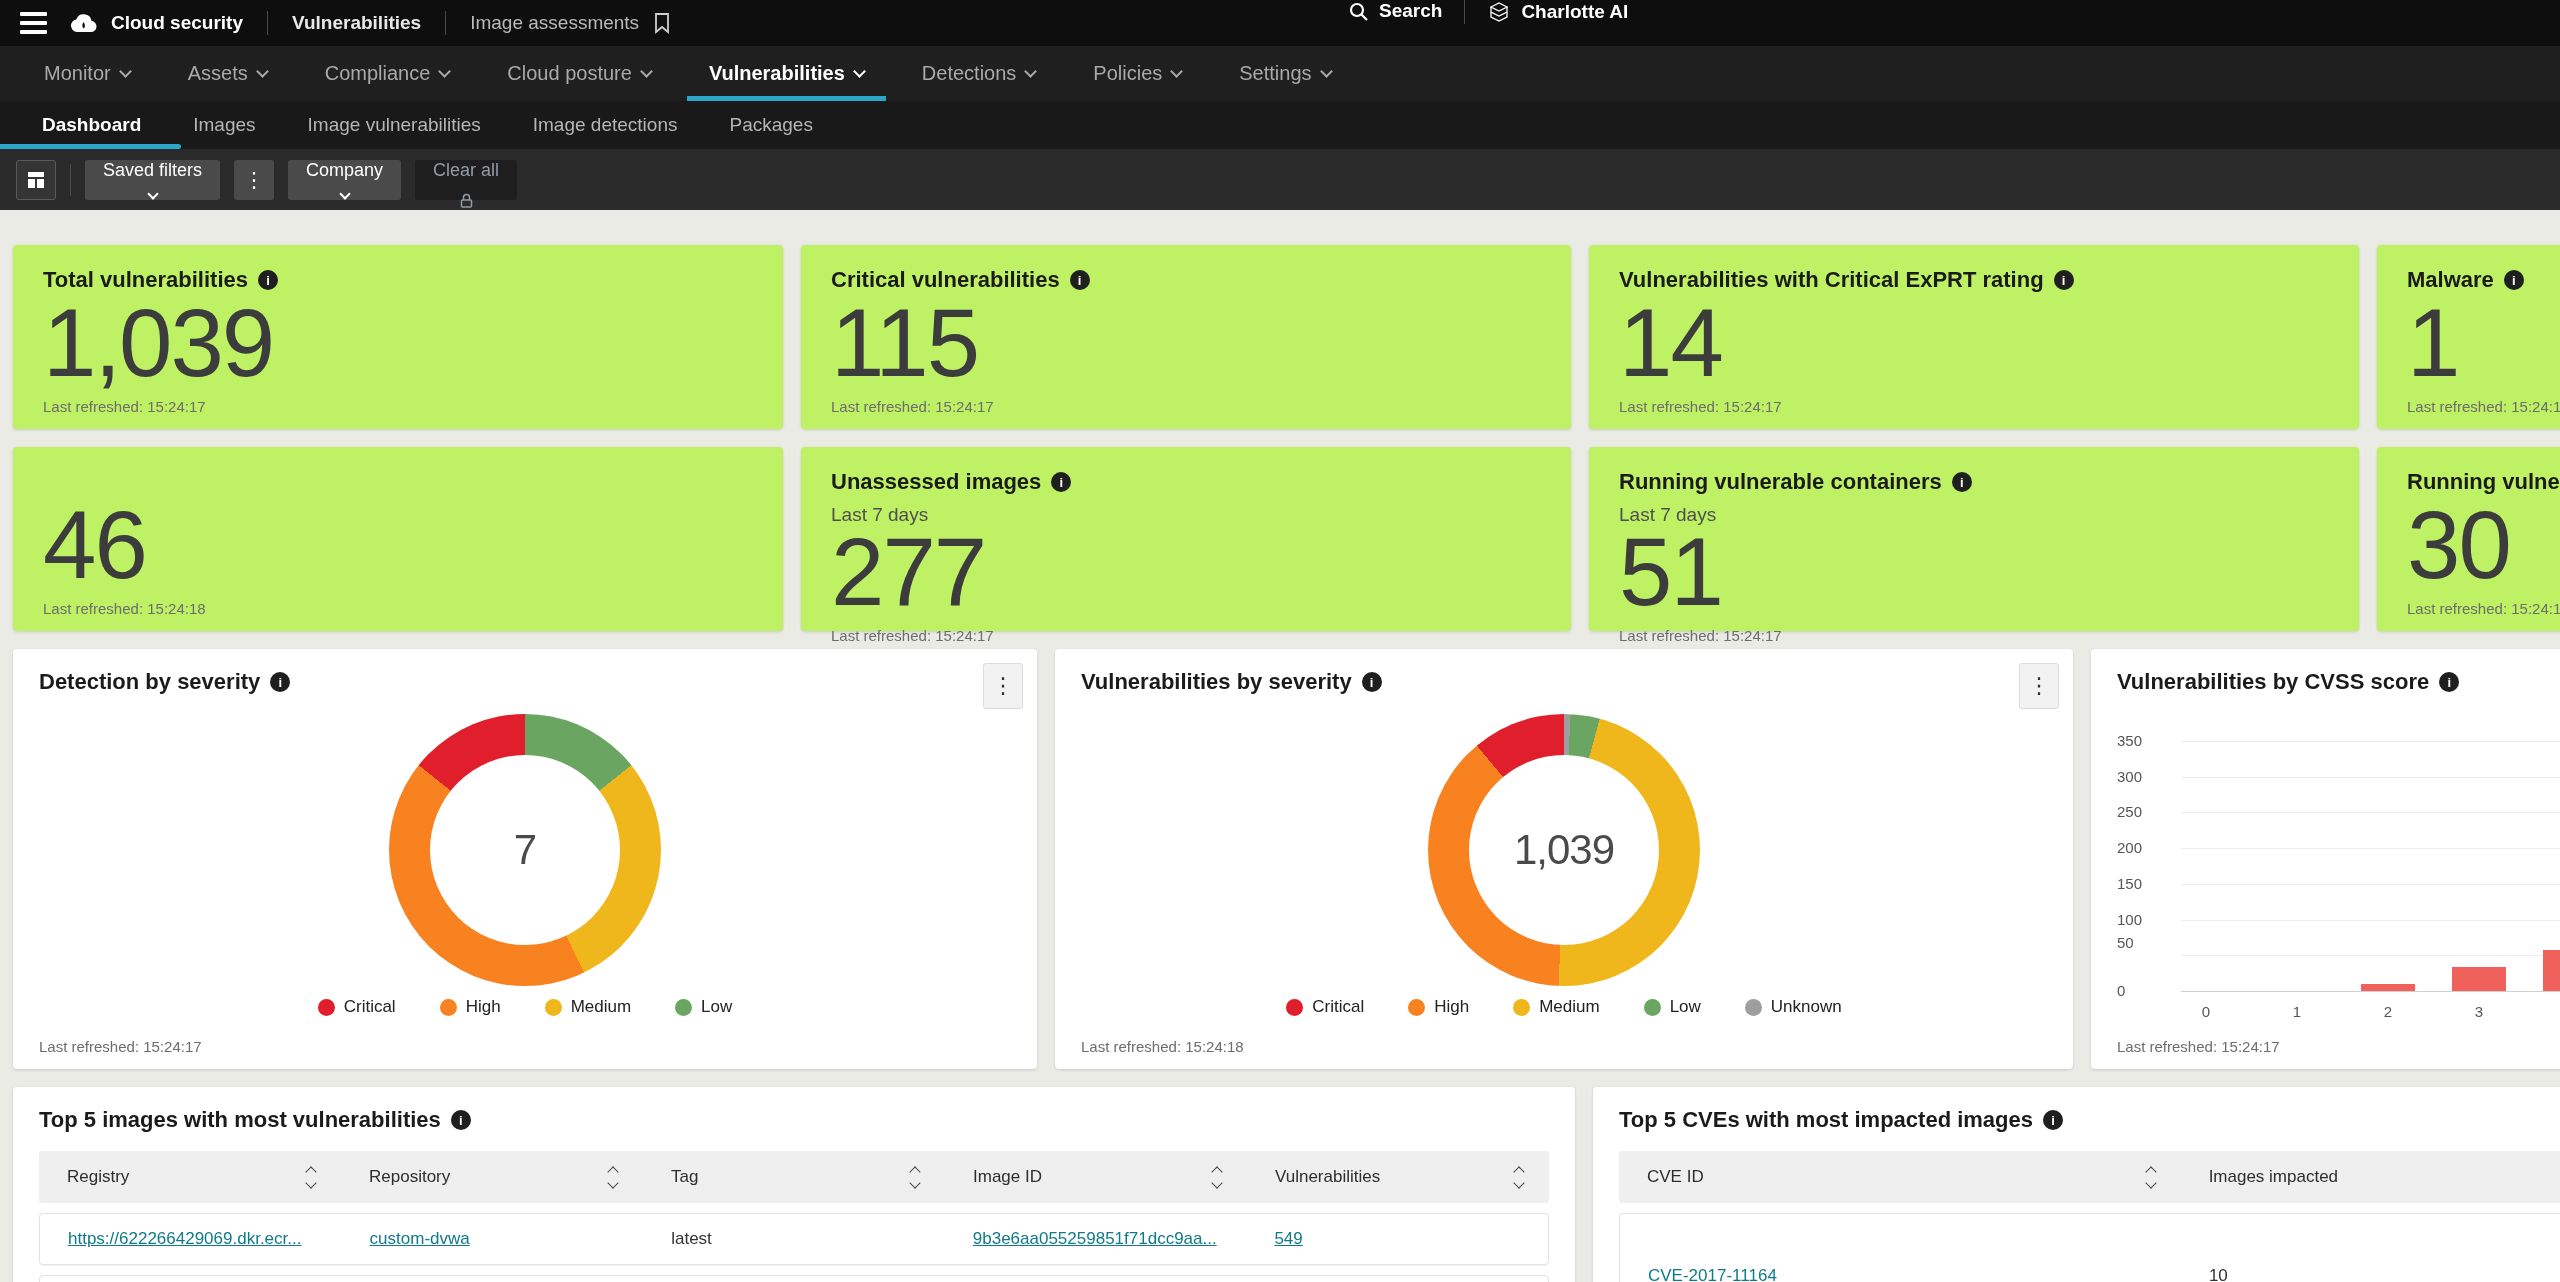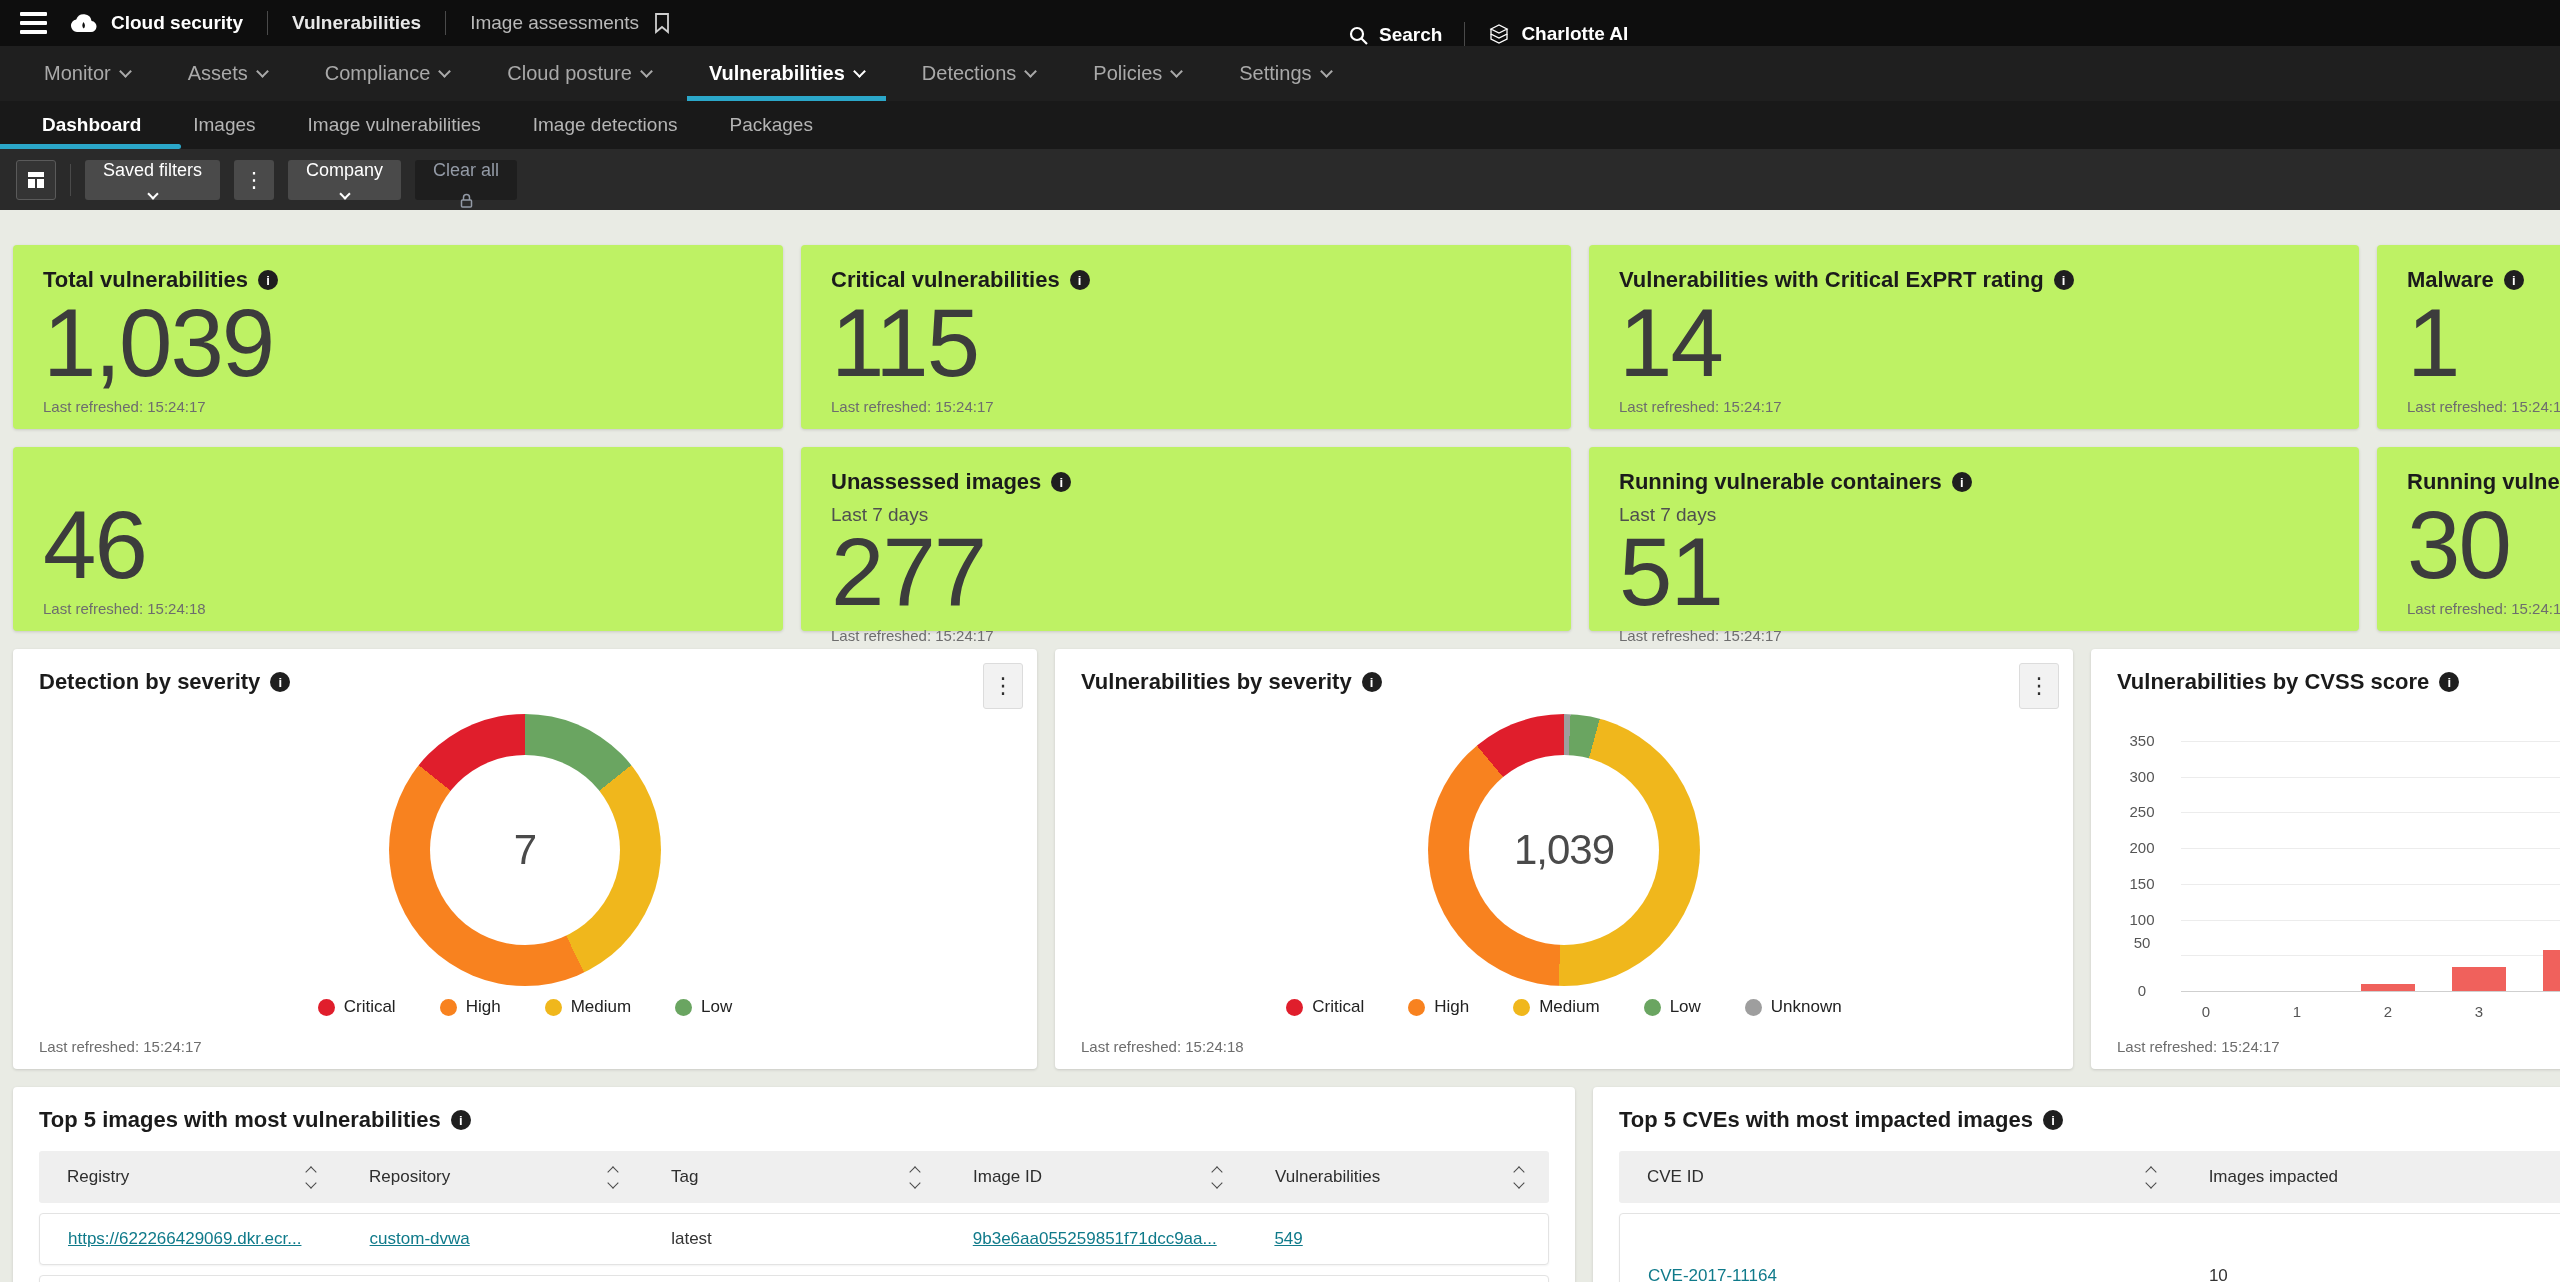--- a/index.html
+++ b/index.html
@@ -9,21 +9,21 @@
   
   .topbar { height:46px; background:#0e0e0e; display:flex; align-items:center;
     padding:0 20px; color:#fff; position:relative; }
   .burger { display:flex; flex-direction:column; gap:5px; margin-right:22px; cursor:pointer; }
   .burger span { width:27px; height:4px; background:#fff; border-radius:1px; }
   .tb-group { display:flex; align-items:center; gap:14px; }
   .tb-sep { width:1px; height:24px; background:#4a4a4a; margin:0 10px; }
   .tb-strong { font-size:19px; font-weight:bold; color:#fff; }
   .tb-normal { font-size:19px; font-weight:bold; color:#e8e8e8; }
   .tb-muted { font-size:19px; color:#b9b9b9; }
-  .tb-right { position:absolute; left:1348px; top:0; height:46px; display:flex; align-items:flex-end; }
+  .tb-right { position:absolute; left:1348px; top:0; height:46px; display:flex; align-items:flex-start; }
   .tb-btn { display:flex; align-items:center; gap:10px; font-size:19px; font-weight:bold; color:#fff; cursor:pointer; }
 
   
   .mainnav { height:55px; background:#1f1f1f; display:flex; align-items:stretch;
     padding-left:44px; gap:58px; }
   .nav-item { display:flex; align-items:center; gap:10px; color:#a9a9a9;
     font-size:20px; position:relative; cursor:pointer; }
   .nav-item.active { color:#fff; font-weight:bold; }
   .nav-item.active::after { content:""; position:absolute; left:-22px; right:-22px;
     bottom:0; height:5px; background:var(--accent,#2ba7c9); }
@@ -88,21 +88,21 @@
     font-size:42px; font-weight:300; color:#4a4a4a; letter-spacing:-1px; }
   .legend { display:flex; justify-content:center; gap:44px; margin-top:11px; }
   .litem { display:flex; align-items:center; gap:9px; font-size:17px; color:#222; }
   .ldot { width:17px; height:17px; border-radius:50%; }
   .crefresh { margin-top:auto; font-size:15px; color:#6d6d6d; }
 
   
   .barchart { position:relative; height:250px; width:880px; margin:46px 0 0 64px; }
   .grid-line { position:absolute; left:0; right:0; height:1px; background:#ececec; }
   .grid-line.zero { background:#cfcfcf; }
-  .y-label { position:absolute; left:-64px; width:50px; text-align:center;
+  .y-label { position:absolute; left:-64px; width:50px; text-align:left;
     font-size:15px; color:#555; }
   .x-label { position:absolute; top:262px; width:24px; text-align:center;
     font-size:15px; color:#555; }
   .bar { position:absolute; }
 
   
   .tables-row { display:flex; gap:18px; }
   .tcard { background:#fff; border-radius:4px; box-shadow:0 1px 3px rgba(0,0,0,.14);
     height:400px; padding:20px 26px; overflow:hidden; }
   .tcard.left { width:1562px; min-width:1562px; }

